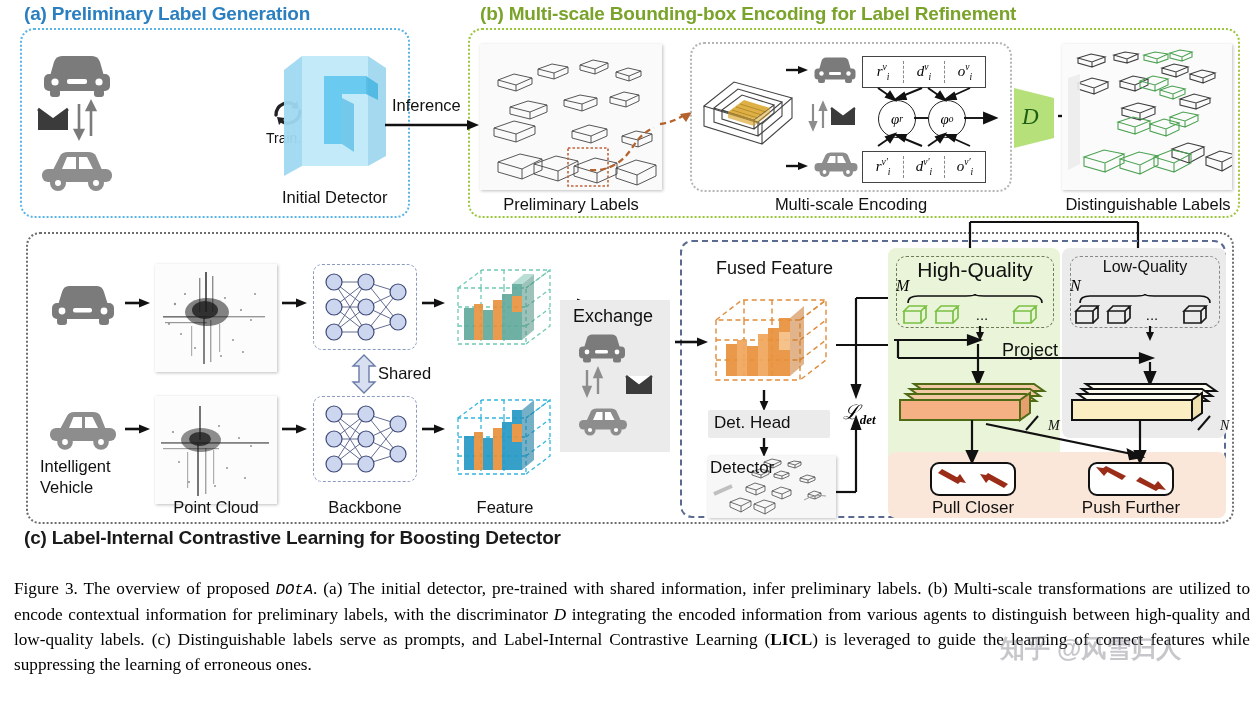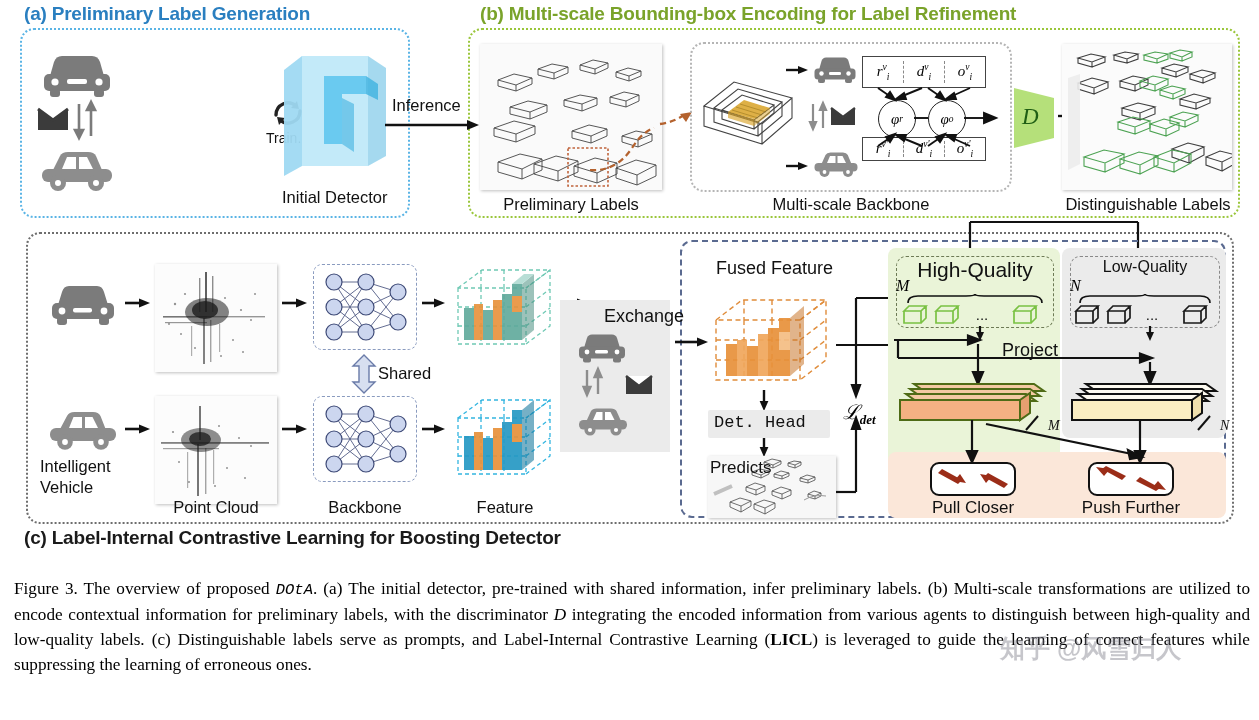--- a/index.html
+++ b/index.html
@@ -292,21 +292,21 @@
     </svg>
   </div>
 
   <div class="enc" style="left:862px;top:56px;width:124px;height:32px;">
     <div class="cell"><i><span>r</span><span class="sup">v</span><span class="sub">i</span></i></div>
     <div class="sep"></div>
     <div class="cell"><i><span>d</span><span class="sup">v</span><span class="sub">i</span></i></div>
     <div class="sep"></div>
     <div class="cell"><i><span>o</span><span class="sup">v</span><span class="sub">i</span></i></div>
   </div>
-  <div class="enc" style="left:862px;top:137px;width:124px;height:24px;">
+  <div class="enc" style="left:862px;top:151px;width:124px;height:32px;">
     <div class="cell"><i><span>r</span><span class="sup">v'</span><span class="sub">i</span></i></div>
     <div class="sep"></div>
     <div class="cell"><i><span>d</span><span class="sup">v'</span><span class="sub">i</span></i></div>
     <div class="sep"></div>
     <div class="cell"><i><span>o</span><span class="sup">v'</span><span class="sub">i</span></i></div>
   </div>
 
   <div class="phi" style="left:878px;top:100px;">
     <span>φ</span>
       <span class="sub">r</span>
@@ -341,21 +341,21 @@
           <path d="M84 49 L94 49 L92 55 Z"></path>
 
         <line x1="52" y1="32" x2="66" y2="32"></line>
 
         <line x1="102" y1="32" x2="126" y2="32"></line>
           <path d="M134 32 L122 27 L122 37 Z"></path>
       </g>
     </svg>
   </div>
 
-  <div class="abs lbl ctr" style="left:690px;top:195px;width:322px;">Multi-scale Backbone</div>
+  <div class="abs lbl ctr" style="left:690px;top:195px;width:322px;">Multi-scale Encoding</div>
 
   <div class="abs" style="left:1012px;top:86px;">
     <svg width="44" height="64" viewBox="0 0 44 64">
       <polygon points="2,2 42,12 42,52 2,62" fill="#b5e07a"></polygon>
     </svg>
   </div>
   <div class="abs" style="left:1022px;top:104px;font-family:'Liberation Serif',serif;font-style:italic;font-size:23px;color:#1f5e14;">D</div>
   <div class="abs" style="left:1058px;top:110px;">
     <svg width="24" height="12">
         <line x1="0" y1="6" x2="14" y2="6" stroke="#111" stroke-width="2.4"></line>
@@ -713,21 +713,21 @@
       </svg>
   </div>
   <div class="abs" style="left:565px;top:423px;">
     <svg width="24" height="12">
         <line x1="0" y1="6" x2="14" y2="6" stroke="#111" stroke-width="2.6"></line>
         <path d="M23 6 L12 1.5 L12 10.5 Z" fill="#111"></path>
       </svg>
   </div>
 
   <div class="abs greyflat" style="left:560px;top:300px;width:110px;height:152px;"></div>
-  <div class="abs lbl" style="left:573px;top:306px;font-size:18px;margin-left:31px;">Exchange</div>
+  <div class="abs lbl" style="left:573px;top:306px;font-size:18px;">Exchange</div>
   <div class="abs" style="left:576px;top:332px;">
     <svg width="52" height="32" viewBox="0 0 52 32">
       <path d="M8 16 L11 6 Q12.2 2.5 16 2.5 L36 2.5 Q39.8 2.5 41 6 L44 16 Z" fill="#7b7b7b"></path>
       <rect x="3" y="14.5" width="46" height="12" rx="4" fill="#7b7b7b"></rect>
       <rect x="19" y="18" width="13" height="3.4" rx="1.5" fill="#fff"></rect>
       <circle cx="11" cy="20" r="2.4" fill="#fff"></circle>
         <circle cx="41" cy="20" r="2.4" fill="#fff"></circle>
       <rect x="7" y="25" width="8" height="5.5" rx="2" fill="#7b7b7b"></rect>
       <rect x="37" y="25" width="8" height="5.5" rx="2" fill="#7b7b7b"></rect>
     </svg>
@@ -794,21 +794,21 @@
     </svg>
   </div>
 
   <div class="abs" style="left:758px;top:390px;">
     <svg width="12" height="22">
         <line x1="6" y1="0" x2="6" y2="13" stroke="#111" stroke-width="2.4"></line>
         <path d="M6 21 L1.6 11 L10.4 11 Z" fill="#111"></path>
       </svg>
   </div>
   <div class="abs greyflat" style="left:708px;top:410px;width:122px;height:28px;border-radius:2px;"></div>
-  <div class="abs lbl" style="left:714px;top:413px;font-size:17px;font-family:Liberation Mono, monospace;">Det. Head</div>
+  <div class="abs lbl" style="left:714px;top:413px;font-size:17px;">Det. Head</div>
   <div class="abs" style="left:758px;top:438px;">
     <svg width="12" height="20">
         <line x1="6" y1="0" x2="6" y2="11" stroke="#111" stroke-width="2.4"></line>
         <path d="M6 19 L1.6 9 L10.4 9 Z" fill="#111"></path>
       </svg>
   </div>
 
   <div class="abs scene" style="left:708px;top:456px;width:128px;height:62px;">
     <svg width="128" height="62" viewBox="0 0 128 62">
       <rect width="128" height="62" fill="#f7f7f7"></rect>
@@ -841,21 +841,21 @@
             <path d="M0 6 L10 2 L21 5 L11 10 Z M0 6 V11 L11 16 V10 M11 16 L21 10 V5"></path>
           </g>
         <g transform="translate(100,34)">
             <path d="M0 4 L6 1 L13 3 L7 6 Z M0 4 V7 L7 9 V6 M7 9 L13 6 V3"></path>
           </g>
       </g>
       <path d="M6 38 L24 30" stroke="#8a8a8a" stroke-width="4" opacity="0.5"></path>
       <path d="M96 44 Q106 38 118 40" stroke="#9a9a9a" stroke-width="1" fill="none"></path>
     </svg>
   </div>
-  <div class="abs lbl" style="left:710px;top:458px;font-size:17px;">Predicts</div>
+  <div class="abs lbl" style="left:710px;top:458px;font-size:17px;">Detector</div>
 
   <div class="abs" style="left:843px;top:398px;font-family:'Liberation Serif',serif;font-style:italic;font-size:20px;">
     <span>ℒ</span><span style="font-size:13px;vertical-align:sub;font-weight:bold;">det</span>
   </div>
 
   <div class="abs" style="left:836px;top:296px;">
     <svg width="100" height="200" viewBox="0 0 100 200">
       <g stroke="#111" stroke-width="2.2" fill="#111">
         <line x1="20" y1="2" x2="20" y2="92"></line>
           <path d="M20 100 L16 89 L24 89 Z"></path>

